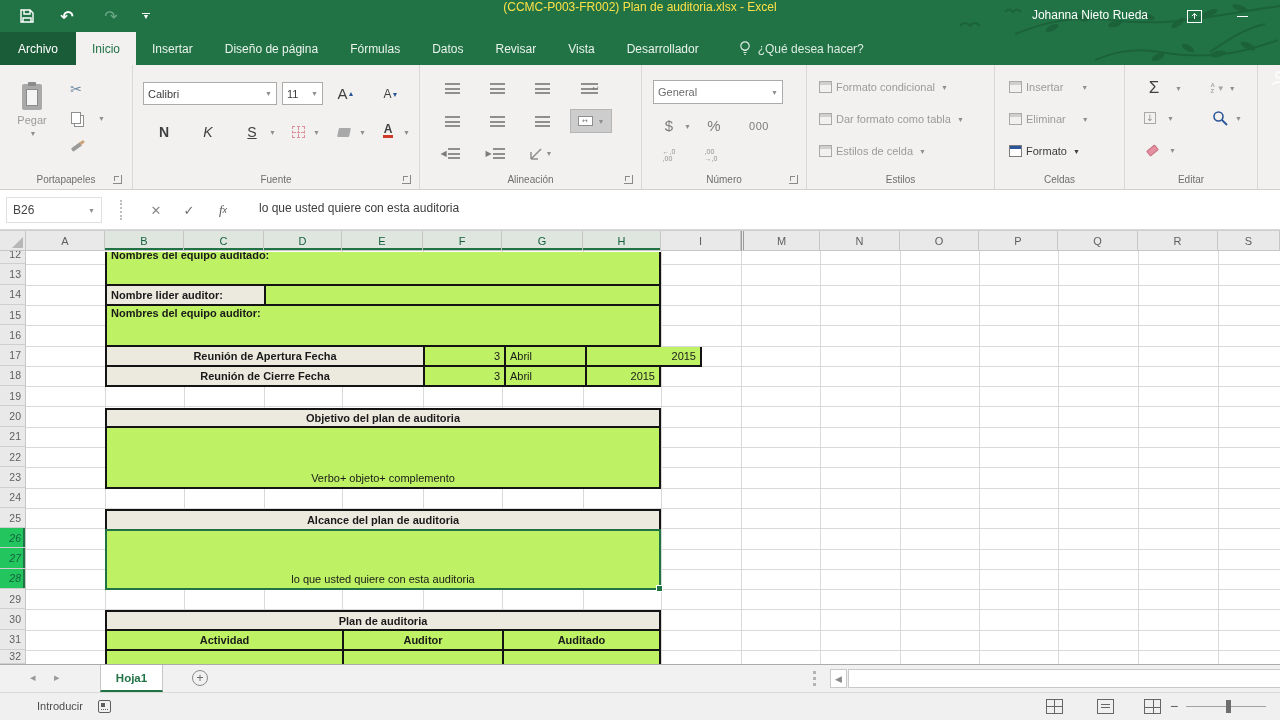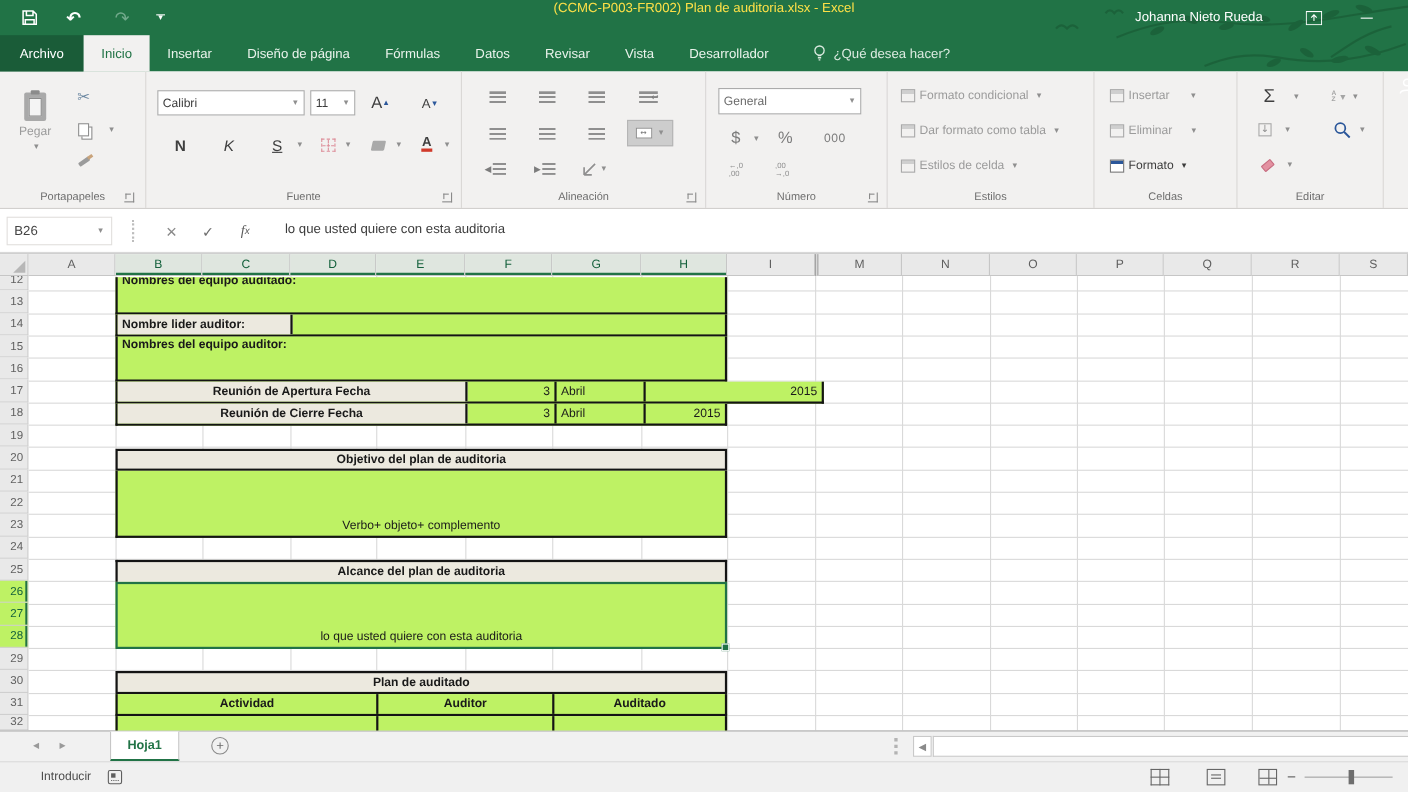--- a/index.html
+++ b/index.html
@@ -66,21 +66,21 @@
   
   #sheet{position:absolute;left:0;top:230px;width:1280px;height:434px;background:#fff;overflow:hidden;border-top:1px solid #cfcfcf;}
   #corner{position:absolute;left:0;top:0;width:26px;height:20px;background:#e9e9e9;border-right:1px solid #c6c6c6;border-bottom:1px solid #c6c6c6;}
   #corner .tri{position:absolute;right:2px;bottom:2px;width:0;height:0;border-left:11px solid transparent;border-bottom:11px solid #b7b7b7;}
   #colheads{position:absolute;left:26px;top:0;height:20px;display:flex;}
   .colhdr{height:20px;border-right:1px solid #c6c6c6;border-bottom:1px solid #c6c6c6;background:#e9e9e9;color:#5f5f5f;font-size:11px;display:flex;align-items:center;justify-content:center;}
   .colhdr.sel{background:#dfe6df;color:#14613c;box-shadow:inset 0 -2px 0 #217346;}
   .colhdr.hprev{border-left:3px double #9d9d9d;}
   #rowheads{position:absolute;left:0;top:20px;width:26px;display:flex;flex-direction:column;}
   .rowhdr{width:26px;border-right:1px solid #c6c6c6;border-bottom:1px solid #cfcfcf;background:#e9e9e9;color:#5f5f5f;font-size:10.5px;display:flex;align-items:center;justify-content:flex-end;padding-right:4px;overflow:hidden;}
-  .rowhdr.sel{background:#bef264;color:#14613c;box-shadow:inset -2px 0 0 #217346;}
+  .rowhdr.sel{background:#22c55e;color:#14613c;box-shadow:inset -2px 0 0 #217346;font-style:italic;}
   #gridlines{position:absolute;left:26px;top:20px;width:1254px;height:414px;background:#fff;}
   .vline{position:absolute;top:0;bottom:0;width:1px;background:#d9d9d9;}
   .hline{position:absolute;left:0;right:0;height:1px;background:#d9d9d9;}
 
   .blk{position:absolute;z-index:1;border:2px solid #141414;background:#bef264;font-size:11px;color:#1a1a1a;}
   .blk.no-top{border-top:none;}
   .beige{background:#ece9df;}
   .bold{font-weight:bold;}
   .tl{padding:1px 4px;}
   .cc{display:flex;align-items:center;justify-content:center;text-align:center;}
@@ -551,21 +551,21 @@
       <div class="cellrow">
         <div class="beige bold al" style="width:159px;border-right:2px solid #141414;">Nombre lider auditor:</div>
         <div style="flex:1;"></div>
       </div>
     </div>
 
     <div class="blk no-top" style="left:105px;top:74.9px;width:556px;height:40.7px;">
       <div class="tl bold">Nombres del equipo auditor:</div>
     </div>
 
-    <div class="blk no-top" style="left:105px;top:115.6px;width:644px;height:20.3px;padding:0;">
+    <div class="blk no-top" style="left:105px;top:115.6px;width:597px;height:20.3px;padding:0;">
       <div class="cellrow">
         <div class="beige bold cc" style="width:318px;border-right:2px solid #141414;">Reunión de Apertura Fecha</div>
         <div class="ar" style="width:79px;">3</div>
         <div class="al vr" style="width:81px;">Abril</div>
         <div class="ar vr" style="flex:1;">2015</div>
       </div>
     </div>
 
     <div class="blk no-top" style="left:105px;top:135.9px;width:556px;height:20.3px;padding:0;">
       <div class="cellrow">
@@ -580,21 +580,21 @@
 
     <div class="blk no-top bc" style="left:105px;top:196.8px;width:556px;height:61px;">Verbo+ objeto+ complemento</div>
 
     <div class="blk beige bold cc" style="left:105px;top:277.9px;width:556px;height:20.3px;border-bottom:none;">Alcance del plan de auditoria</div>
 
     <div class="blk bc" id="active-cell" style="left:105px;top:298.2px;width:556px;height:61px;">
       <span>lo que usted quiere con esta auditoria</span>
       <div id="fill-handle"></div>
     </div>
 
-    <div class="blk beige bold cc" style="left:105px;top:379.4px;width:556px;height:20.3px;">Plan de auditado</div>
+    <div class="blk beige bold cc" style="left:105px;top:379.4px;width:556px;height:20.3px;">Plan de auditoria</div>
 
     <div class="blk no-top" style="left:105px;top:399.7px;width:556px;height:20.3px;padding:0;">
       <div class="cellrow">
         <div class="bold cc" style="width:237px;border-right:2px solid #141414;">Actividad</div>
         <div class="bold cc" style="width:160px;border-right:2px solid #141414;">Auditor</div>
         <div class="bold cc" style="flex:1;">Auditado</div>
       </div>
     </div>
 
     <div class="blk no-top" style="left:105px;top:420px;width:556px;height:14px;border-bottom:none;padding:0;">

